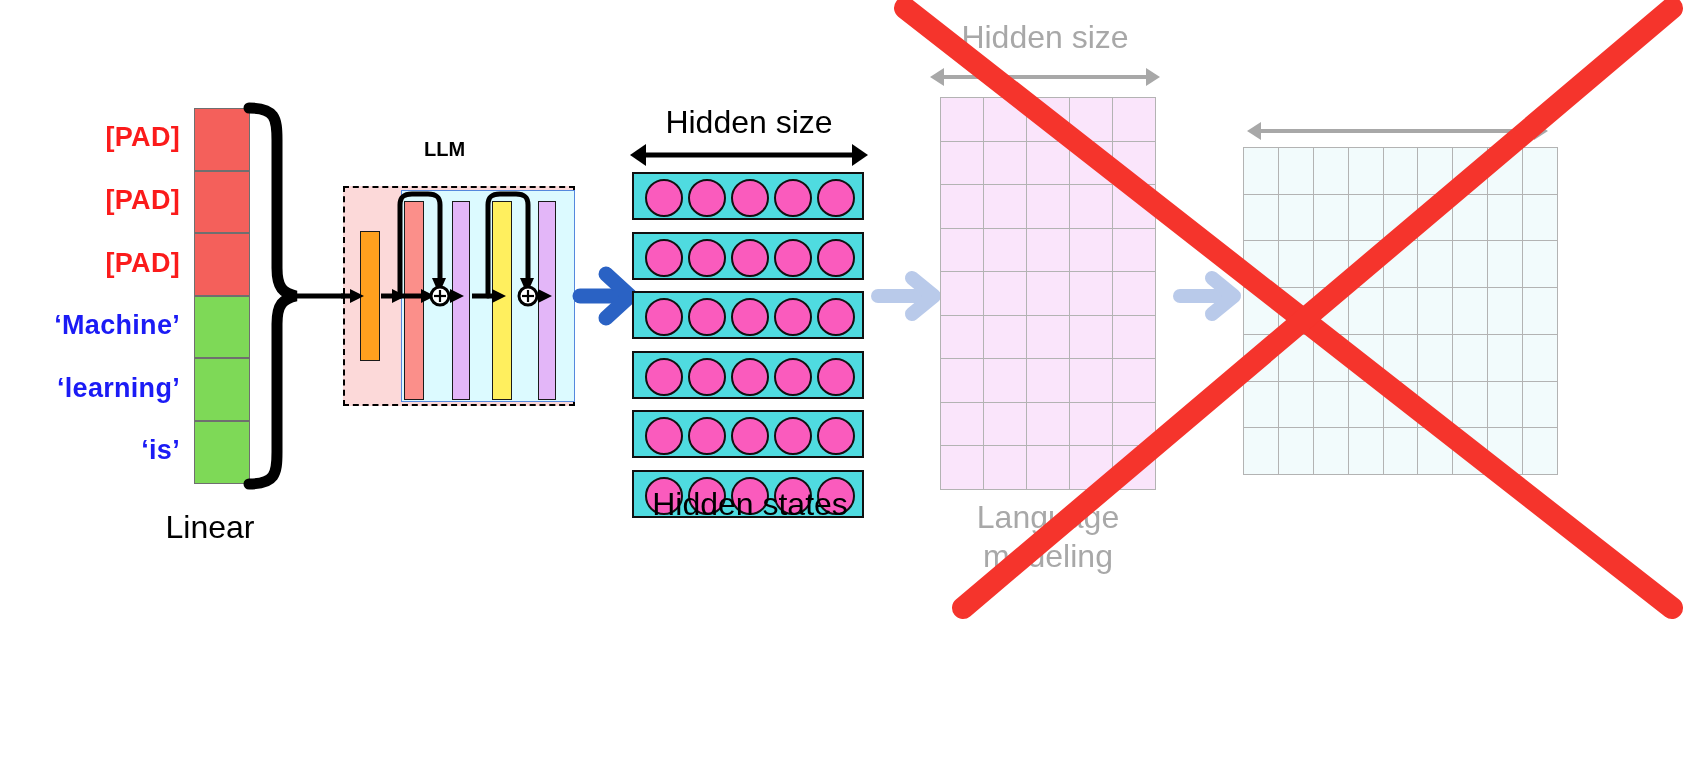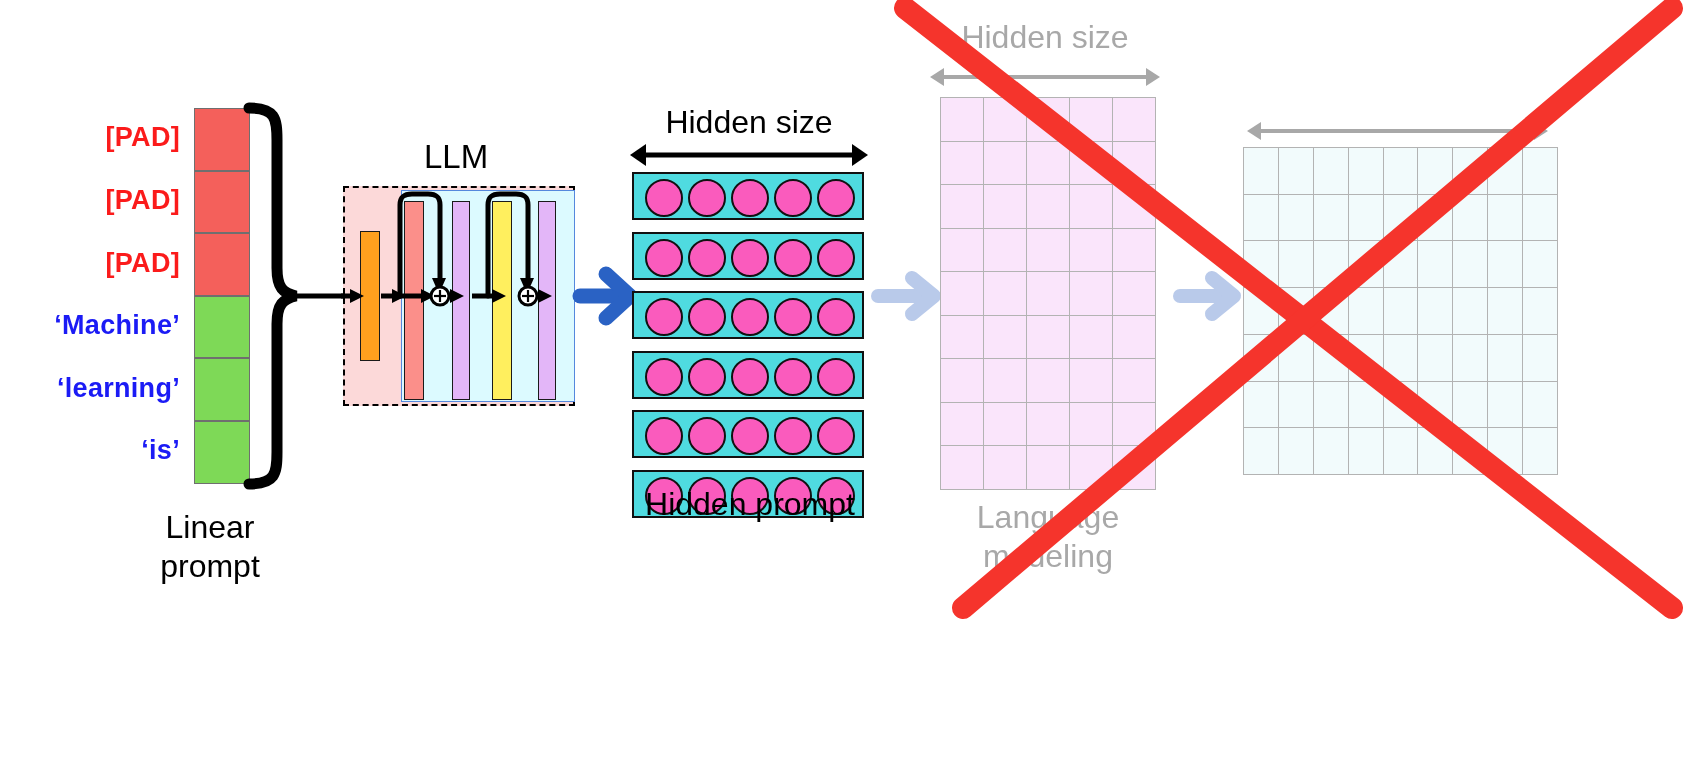--- a/index.html
+++ b/index.html
@@ -17,21 +17,21 @@
   .tok-word{color:#1b1bf5;}
 
   
   .tokcell{position:absolute;left:194px;width:56px;border:1.6px solid #6f6f6f;box-sizing:border-box;}
 
   
   .caption{position:absolute;font-size:32px;color:#000;text-align:center;line-height:1.22;}
   .caption-grey{color:#a8a8a8;}
 
   
-  .llm-title{position:absolute;font-weight:normal;font-size:33px;color:#000;}
+  .llm-title{position:absolute;font-weight:bold;font-size:20px;color:#000;}
   .llm-outer{position:absolute;background:#fcd9d9;border:2.6px dashed #000;box-sizing:border-box;}
   .llm-inner{position:absolute;background:#dcfaff;border:1.4px solid #5588dd;box-sizing:border-box;}
   .bar{position:absolute;border:1.6px solid #1a1a1a;box-sizing:border-box;}
 
   
   .hs-bar{position:absolute;background:#4fdbe0;border:2.2px solid #111;box-sizing:border-box;}
   .hs-dot{position:absolute;border-radius:50%;background:#fa5bbd;border:2px solid #111;box-sizing:border-box;}
 
   
   .gridbox{position:absolute;display:grid;box-sizing:border-box;}
@@ -67,21 +67,20 @@
 
   <svg width="1685" height="757">
     <path d="M 249 108 C 275 108, 277 118, 277 140 L 277 268 C 277 288, 283 293, 296 296
              C 283 299, 277 304, 277 324 L 277 452 C 277 474, 275 484, 249 484" fill="none" stroke="#000" stroke-width="11" stroke-linecap="round"></path>
     <line x1="296" y1="296" x2="350" y2="296" stroke="#000" stroke-width="5"></line>
     <polygon points="348,288 364,296 348,304" fill="#000"></polygon>
   </svg>
 
   <div class="caption" style="left:120px;top:508px;width:180px;">
     <div>Linear</div>
-    <div>prompt</div>
   </div>
 
   <div class="llm-title" style="left:424px;top:138px;">LLM</div>
 
   <div class="llm-outer" style="left:343px;top:186px;width:232px;height:220px;"></div>
   <div class="llm-inner" style="left:401px;top:190px;width:174px;height:212px;"></div>
 
   <div class="bar" style="left:360px;top:231px;width:20px;height:130px;background:#ffa01e;"></div>
 
   <div class="bar" style="left:404px;top:201px;width:20px;height:199px;background:#fb8f8a;"></div>
@@ -176,21 +175,21 @@
       </div>
       <div class="hs-bar" style="left: 632px; top: 469.5px; width: 232px; height: 48px; background: rgb(79, 219, 224);">
         <div class="hs-dot" style="width: 38px; height: 38px; left: 11px; top: 5px; background: rgb(250, 91, 189);"></div>
         <div class="hs-dot" style="width: 38px; height: 38px; left: 54px; top: 5px; background: rgb(250, 91, 189);"></div>
         <div class="hs-dot" style="width: 38px; height: 38px; left: 97px; top: 5px; background: rgb(250, 91, 189);"></div>
         <div class="hs-dot" style="width: 38px; height: 38px; left: 140px; top: 5px; background: rgb(250, 91, 189);"></div>
         <div class="hs-dot" style="width: 38px; height: 38px; left: 183px; top: 5px; background: rgb(250, 91, 189);"></div>
       </div>
     </div>
 
-  <div class="caption" style="left:600px;top:485px;width:300px;">Hidden prompt</div>
+  <div class="caption" style="left:600px;top:485px;width:300px;">Hidden states</div>
 
   <svg width="1685" height="757">
     <g>
       <line x1="878" y1="296" x2="918" y2="296" stroke="#b9caea" stroke-width="14" stroke-linecap="round"></line>
       <polyline points="912,278 934,296 912,314" fill="none" stroke="#b9caea" stroke-width="14" stroke-linecap="round" stroke-linejoin="round"></polyline>
     </g>
     <g>
       <line x1="1180" y1="296" x2="1218" y2="296" stroke="#b9caea" stroke-width="14" stroke-linecap="round"></line>
       <polyline points="1212,278 1234,296 1212,314" fill="none" stroke="#b9caea" stroke-width="14" stroke-linecap="round" stroke-linejoin="round"></polyline>
     </g>

